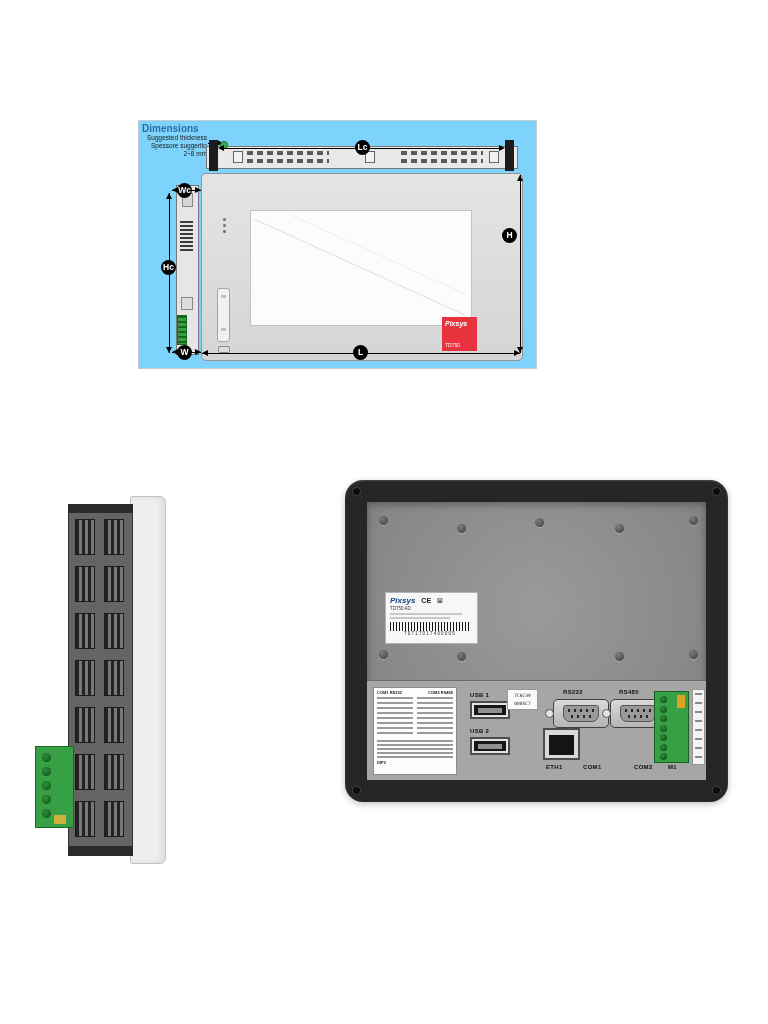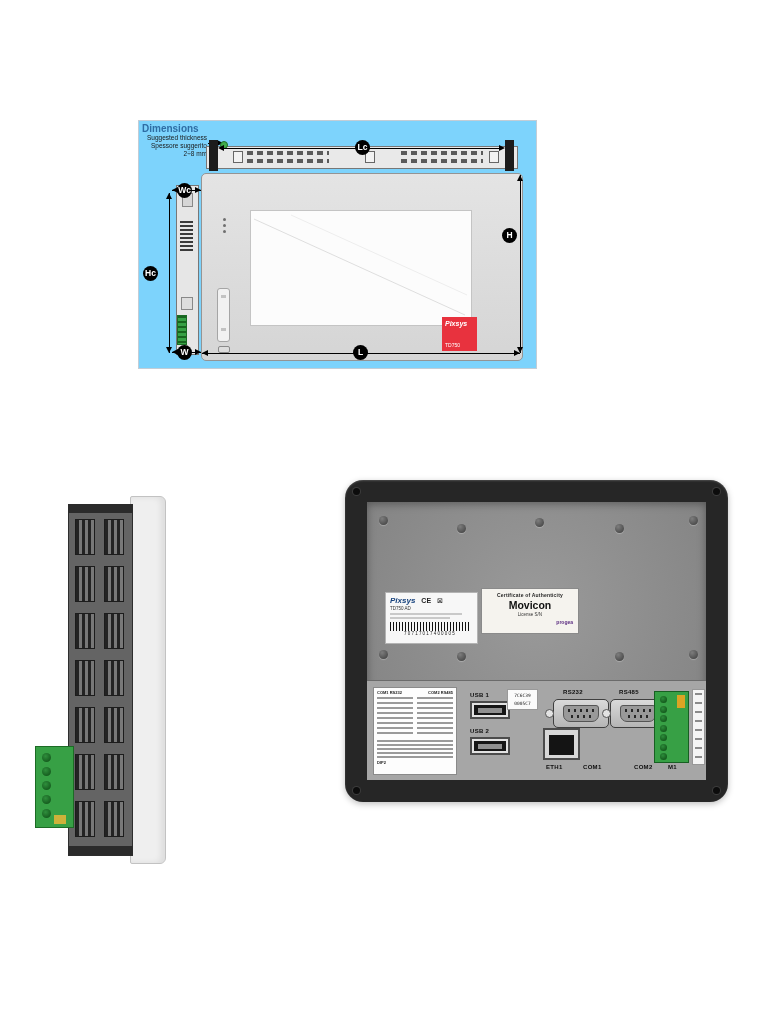--- a/index.html
+++ b/index.html
@@ -55,21 +55,21 @@
   .fv-strip i + i{margin-top:30px;}
   .fv-usb{position:absolute;left:16px;top:172px;width:10px;height:5px;border:1px solid #8a8a8a;border-radius:2px;background:#ddd;}
   .fv-logo{position:absolute;left:240px;top:143px;width:35px;height:34px;background:#e8323e;color:#fff;overflow:hidden;}
   .logo-brand{position:absolute;left:3px;top:3px;font-size:7px;font-weight:bold;font-style:italic;}
   .logo-model{position:absolute;left:3px;bottom:3px;font-size:5px;}
   .h-line{left:381px;top:54px;width:1px;height:178px;}
   .a-h-u{left:378px;top:54px;}.a-h-d{left:378px;top:226px;}
   .l-line{left:63px;top:232px;width:318px;height:1px;}
   .a-l-l{left:63px;top:229px;}.a-l-r{left:375px;top:229px;}
   .dimc{position:absolute;width:15px;height:15px;border-radius:50%;background:#000;color:#fff;font-size:8.5px;font-weight:bold;line-height:15px;text-align:center;}
-  .c-lc{left:216px;top:19px;}.c-wc{left:38px;top:62px;}.c-hc{left:4px;top:139px;margin-top:6px;}
+  .c-lc{left:216px;top:19px;}.c-wc{left:38px;top:62px;}.c-hc{left:22px;top:139px;}
   .c-w{left:38px;top:224px;}.c-h{left:363px;top:107px;}.c-l{left:214px;top:224px;}
 
   
   .side-photo{position:absolute;left:35px;top:490px;width:135px;height:380px;}
   .sp-bezel{position:absolute;left:95px;top:6px;width:34px;height:366px;background:#efefef;border:1px solid #c2c2c2;border-radius:2px 6px 6px 2px;box-shadow:inset -4px 0 6px rgba(0,0,0,.08);}
   .sp-body{position:absolute;left:33px;top:14px;width:63px;height:350px;background:#646464;border:1px solid #2e2e2e;}
   .sp-cap{position:absolute;left:33px;width:65px;height:9px;background:#2b2b2b;}
   .cap-t{top:14px;}.cap-b{top:356px;}
   .sp-vents{position:absolute;left:40px;top:29px;width:49px;height:320px;display:grid;grid-template-columns:20px 20px;grid-auto-rows:36px;column-gap:9px;row-gap:11px;}
   .vent{background:repeating-linear-gradient(90deg,#232323 0 3px,#787878 3px 6px);border:1px solid #1c1c1c;}
@@ -281,26 +281,20 @@
           <span class="dl-ce">CE</span>
           <span class="dl-weee">⊠</span>
         </div>
         <div class="dl-model">TD750 AD</div>
         <div class="dl-bar b1"></div>
         <div class="dl-bar b2"></div>
         <div class="dl-barcode"></div>
         <div class="dl-serial">70717017400005</div>
       </div>
 
-      <div class="cert">
-        <div class="cert-title">Certificate of Authenticity</div>
-        <div class="cert-product">Movicon</div>
-        <div class="cert-license">License S/N</div>
-        <div class="cert-vendor">progea</div>
-      </div>
 
       <div class="strip">
         <div class="pinout">
           <div class="pin-heads">
             <span>COM1 RS232</span>
             <span>COM2 RS485</span>
           </div>
           <div class="pin-cols">
             <div class="pin-col"></div>
             <div class="pin-col"></div>

